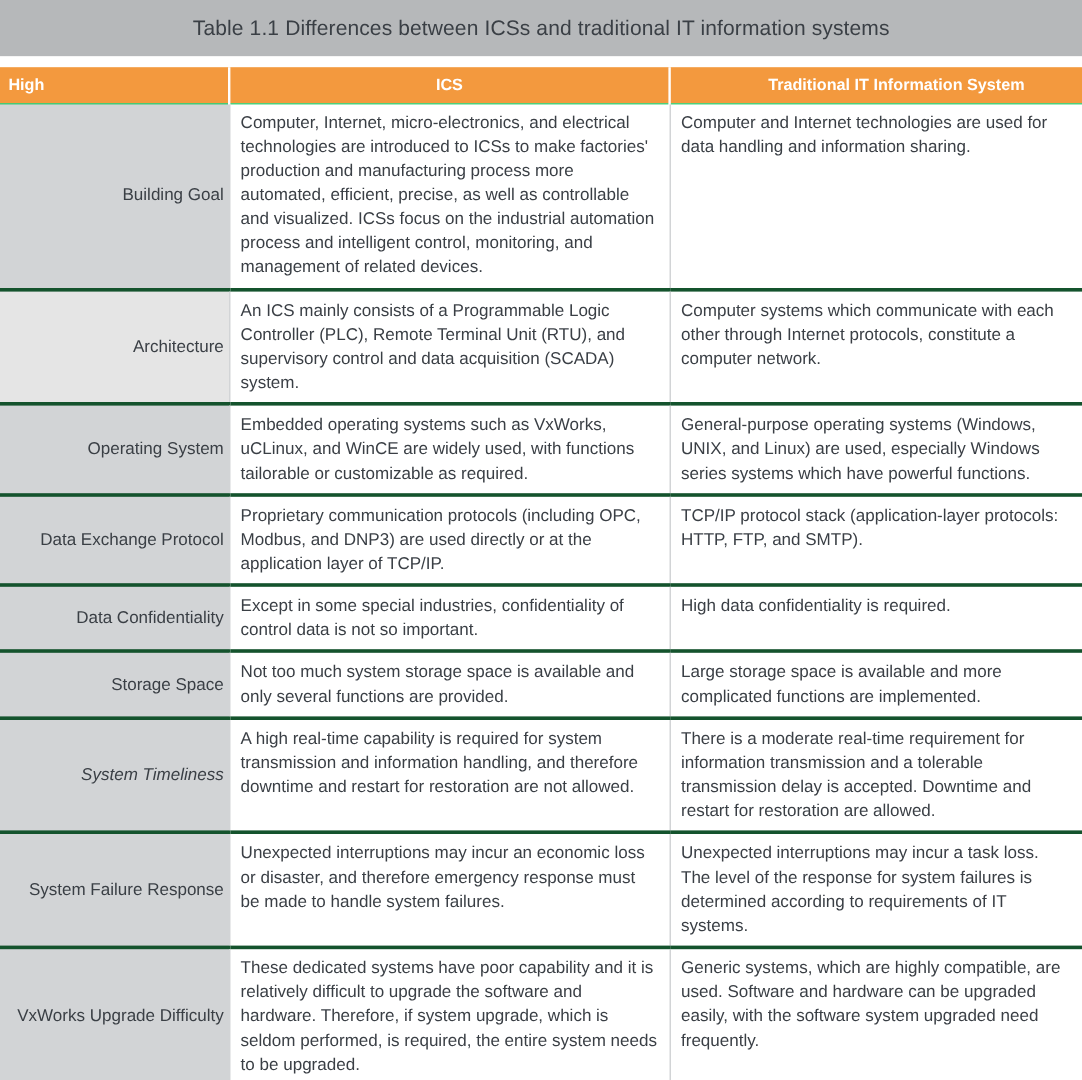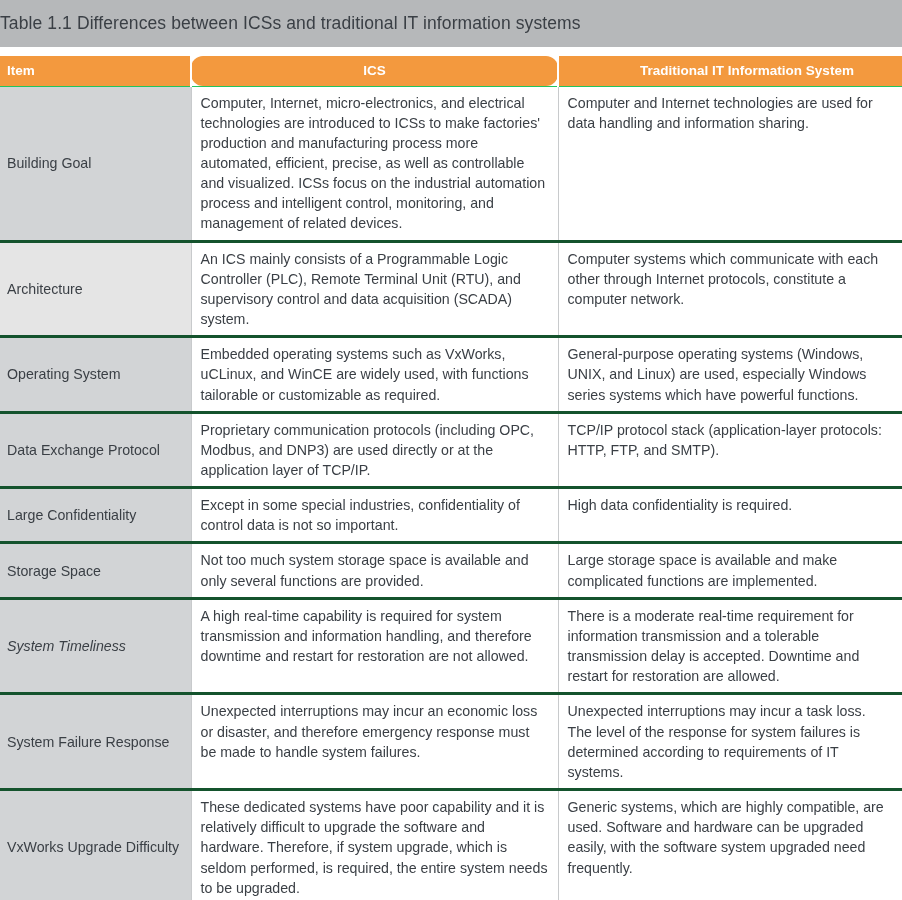--- a/index.html
+++ b/index.html
@@ -22,20 +22,21 @@
     background: #ffffff;
   }
 
   
   #table-caption-banner {
     width: 902px;
     height: 47px;
     background: #b6b8ba;
     display: flex;
     align-items: center;
+    justify-content: center;
     box-sizing: border-box;
   }
   #table-caption-text {
     font-size: 17.5px;
     color: #3f4449;
     letter-spacing: 0.1px;
     white-space: nowrap;
   }
 
   
@@ -61,21 +62,21 @@
     color: #ffffff;
     font-size: 13.5px;
     font-weight: bold;
     height: 30px;
     padding: 0 8px;
     box-sizing: border-box;
     border-right: 2px solid #ffffff;
     vertical-align: middle;
   }
   thead th.th-item { text-align: left; padding-left: 7px; }
-  thead th.th-ics  { text-align: center; border-radius: 12px; }
+  thead th.th-ics  { text-align: center; }
   thead th.th-it   { text-align: center; border-right: none; }
 
   tbody td {
     border-top: 3px solid #14532d;
     border-bottom: 1px solid #c8cacc;
     vertical-align: middle;
     box-sizing: border-box;
     font-size: 14.2px;
     line-height: 1.42;
     padding: 6px 9px 6px 9px;
@@ -93,21 +94,21 @@
     border-right: 1px solid #c8cacc;
     vertical-align: top;
   }
   tbody td.cell-it {
     background: #ffffff;
     vertical-align: top;
   }
 
   tbody tr:first-child td { border-top: 1px solid #22c55e; }
 
-  tbody td.cell-item { vertical-align: middle; }
+  tbody td.cell-item { vertical-align: middle; text-align: right; }
 
   
   #table-bottom-space {
     width: 902px;
     background: #ffffff;
   }
 </style>
 </head>
 <body>
 
@@ -120,21 +121,21 @@
   <div id="caption-gap"></div>
 
   <table id="ics-comparison-table">
     <colgroup>
       <col class="col-item">
       <col class="col-ics">
       <col class="col-it">
     </colgroup>
     <thead>
       <tr>
-        <th class="th-item" style="background: rgb(243, 153, 62);">Item</th>
+        <th class="th-item" style="background: rgb(243, 153, 62);">High</th>
         <th class="th-ics" style="background: rgb(243, 153, 62);">ICS</th>
         <th class="th-it" style="background: rgb(243, 153, 62); padding-left: 41px;">Traditional IT Information System</th>
       </tr>
     </thead>
     <tbody id="table-body">
         <tr style="height: 153px;">
           <td class="cell-item" style="background: rgb(210, 212, 214);">Building Goal</td>
           <td class="cell-ics">Computer, Internet, micro-electronics, and electrical technologies are introduced to ICSs to make factories' production and manufacturing process more automated, efficient, precise, as well as controllable and visualized. ICSs focus on the industrial automation process and intelligent control, monitoring, and management of related devices.</td>
           <td class="cell-it">Computer and Internet technologies are used for data handling and information sharing.</td>
         </tr>
@@ -147,28 +148,28 @@
           <td class="cell-item" style="background: rgb(210, 212, 214);">Operating System</td>
           <td class="cell-ics">Embedded operating systems such as VxWorks, uCLinux, and WinCE are widely used, with functions tailorable or customizable as required.</td>
           <td class="cell-it">General-purpose operating systems (Windows, UNIX, and Linux) are used, especially Windows series systems which have powerful functions.</td>
         </tr>
         <tr style="height: 65px;">
           <td class="cell-item" style="background: rgb(210, 212, 214);">Data Exchange Protocol</td>
           <td class="cell-ics">Proprietary communication protocols (including OPC, Modbus, and DNP3) are used directly or at the application layer of TCP/IP.</td>
           <td class="cell-it">TCP/IP protocol stack (application-layer protocols: HTTP, FTP, and SMTP).</td>
         </tr>
         <tr style="height: 51px;">
-          <td class="cell-item" style="background: rgb(210, 212, 214);">Large Confidentiality</td>
+          <td class="cell-item" style="background: rgb(210, 212, 214);">Data Confidentiality</td>
           <td class="cell-ics">Except in some special industries, confidentiality of control data is not so important.</td>
           <td class="cell-it">High data confidentiality is required.</td>
         </tr>
         <tr style="height: 46px; margin-left: 40px;">
           <td class="cell-item" style="background: rgb(210, 212, 214);">Storage Space</td>
           <td class="cell-ics">Not too much system storage space is available and only several functions are provided.</td>
-          <td class="cell-it">Large storage space is available and make complicated functions are implemented.</td>
+          <td class="cell-it">Large storage space is available and more complicated functions are implemented.</td>
         </tr>
         <tr style="height: 84px;">
           <td class="cell-item" style="background: rgb(210, 212, 214); font-style: italic;">System Timeliness</td>
           <td class="cell-ics">A high real-time capability is required for system transmission and information handling, and therefore downtime and restart for restoration are not allowed.</td>
           <td class="cell-it">There is a moderate real-time requirement for information transmission and a tolerable transmission delay is accepted. Downtime and restart for restoration are allowed.</td>
         </tr>
         <tr style="height: 88px;">
           <td class="cell-item" style="background: rgb(210, 212, 214);">System Failure Response</td>
           <td class="cell-ics">Unexpected interruptions may incur an economic loss or disaster, and therefore emergency response must be made to handle system failures.</td>
           <td class="cell-it">Unexpected interruptions may incur a task loss. The level of the response for system failures is determined according to requirements of IT systems.</td>

